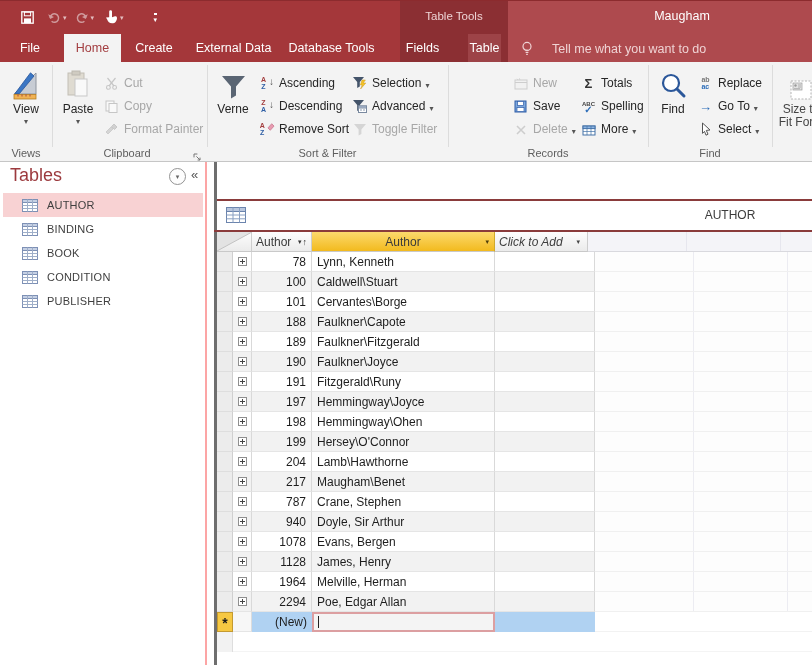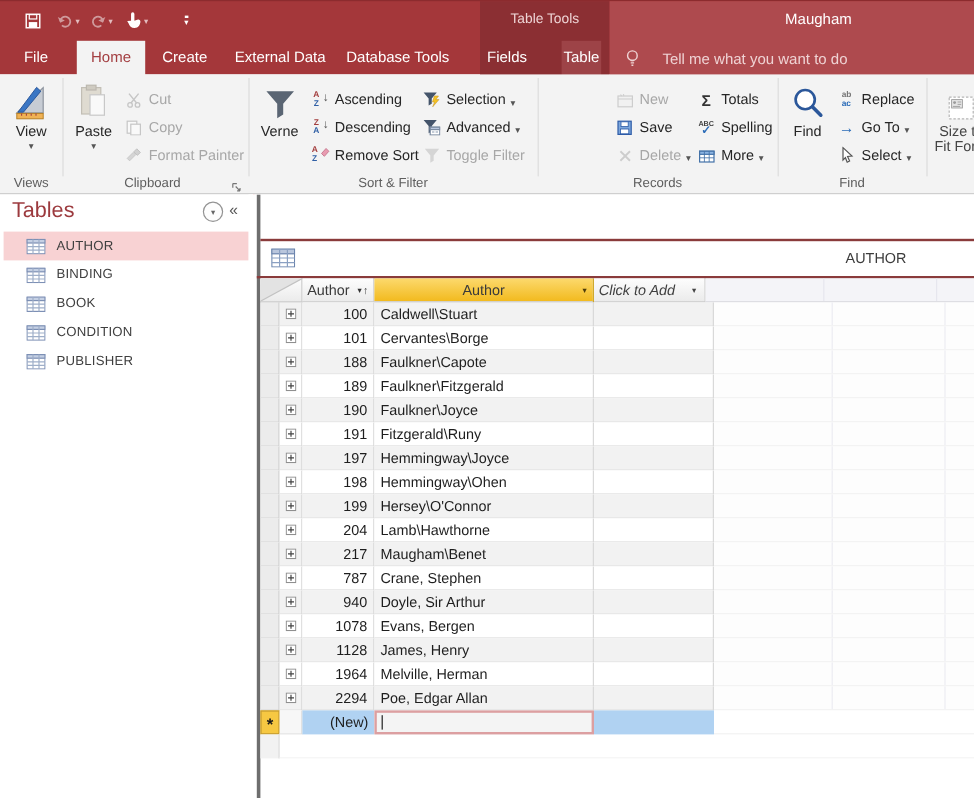--- a/index.html
+++ b/index.html
@@ -37,21 +37,21 @@
   .smbtn .car{font-size:8px;color:#555;margin-left:4px}
   .smbtn.disabled{color:#a7a7a7}
   .smbtn.disabled svg,.smbtn.disabled .glyph{opacity:.5;filter:grayscale(1)}
   .r1{top:8px}.r2{top:31px}.r3{top:54px}
   .azstack{display:flex;flex-direction:column;font-size:7px;font-weight:bold;line-height:7px;width:9px;text-align:center}
   .dn-arrow{font-size:10px;color:#555;margin-left:1px}
   .glyph{line-height:1}
   .launcher{position:absolute}
 
   
-  .nav{position:absolute;left:0;top:162px;width:212px;bottom:0;background:#fff;border-right:1px solid #fca5a5}
+  .nav{position:absolute;left:0;top:162px;width:212px;bottom:0;background:#fff;border-right:7px solid #fca5a5}
   .nav-title{position:absolute;left:10px;top:3px;font-size:18px;color:#9c3a3e}
   .nav-circle{position:absolute;left:169px;top:6px;width:17px;height:17px;border:1px solid #939393;border-radius:50%;
               font-size:7px;color:#666;display:flex;align-items:center;justify-content:center;background:#fdfdfd}
   .nav-collapse{position:absolute;left:191px;top:5px;font-size:13px;color:#555}
   .nav-items{position:absolute;left:3px;top:31px;right:2px}
   .nav-item{height:24px;display:flex;align-items:center;padding-left:19px}
   .nav-item.selected{background:#f8d2d3}
   .nav-label{margin-left:9px;font-size:11px;color:#3f3f3f;letter-spacing:.2px}
 
   
@@ -498,20 +498,33 @@
           <span class="cardn">▾</span>
         </div>
         <div class="hcell h-add">
           <span>Click to Add</span>
           <span class="cardn">▾</span>
         </div>
         <div class="h-rest"></div>
       </div>
 
       <div>
+  <div class="drow">
+    <div class="d-sel"></div>
+    <div class="d-exp">
+      <svg width="9" height="9" viewBox="0 0 9 9">
+                <rect x="0.5" y="0.5" width="8" height="8" fill="#fff" stroke="#8f8f8f"></rect>
+                <path d="M2 4.5 H7 M4.5 2 V7" stroke="#444"></path>
+              </svg>
+    </div>
+    <div class="cell d-id">78</div>
+    <div class="cell d-name">Lynn, Kenneth</div>
+    <div class="cell d-add"></div>
+    <div class="d-rest"></div>
+  </div>
 
   <div class="drow alt">
     <div class="d-sel"></div>
     <div class="d-exp">
       <svg width="9" height="9" viewBox="0 0 9 9">
                 <rect x="0.5" y="0.5" width="8" height="8" fill="#fff" stroke="#8f8f8f"></rect>
                 <path d="M2 4.5 H7 M4.5 2 V7" stroke="#444"></path>
               </svg>
     </div>
     <div class="cell d-id">100</div>

